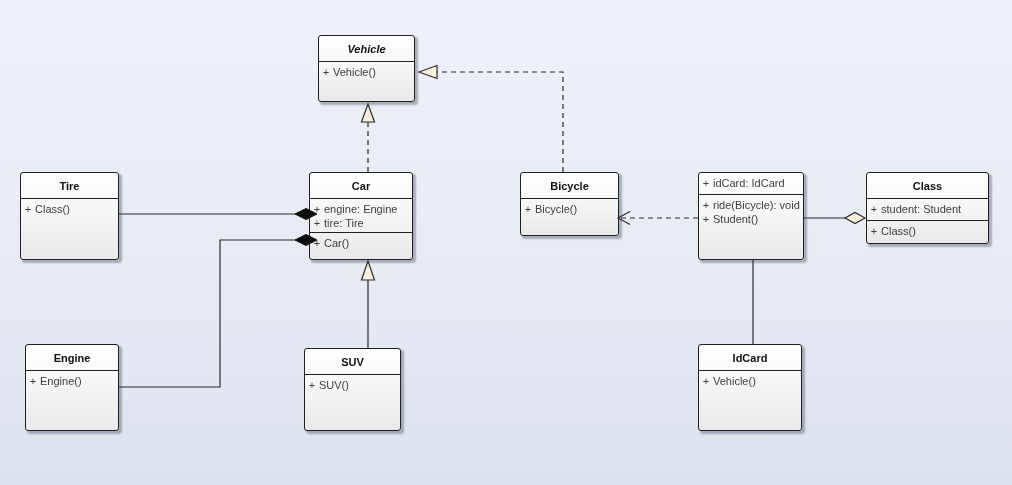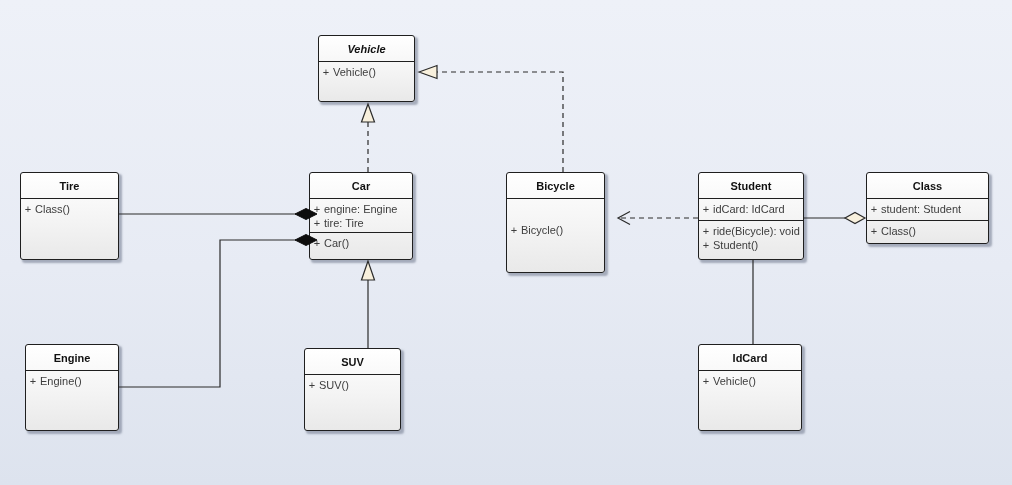--- a/index.html
+++ b/index.html
@@ -28,21 +28,21 @@
   .uml-comp.sep{border-bottom:1px solid #1f1f1f;}
   .uml-comp.grow{flex:1 1 auto;}
   .member{display:flex;line-height:13.5px;white-space:nowrap;}
   .member .vis{flex:0 0 auto;width:14px;text-align:center;}
 
   
   #cls-vehicle{left:318px;top:35px;width:97px;height:67px;}
   #cls-tire{left:20px;top:172px;width:99px;height:88px;}
   #cls-car{left:309px;top:172px;width:104px;height:88px;}
   #cls-car .attrs{height:34px;}
-  #cls-bicycle{left:506px;top:172px;width:99px;height:101px;gap:21px;}
+  #cls-bicycle{left:520px;top:172px;width:99px;height:64px;}
   #cls-student{left:698px;top:172px;width:106px;height:88px;}
   #cls-student .attrs{height:22px;}
   #cls-class{left:866px;top:172px;width:123px;height:72px;}
   #cls-class .attrs{height:22px;}
   #cls-engine{left:25px;top:344px;width:94px;height:87px;}
   #cls-suv{left:304px;top:348px;width:97px;height:83px;}
   #cls-idcard{left:698px;top:344px;width:104px;height:87px;}
 
   
   #wires{position:absolute;left:0;top:0;pointer-events:none;}
@@ -102,21 +102,20 @@
     <div class="uml-title">Bicycle</div>
     <div class="uml-comp grow">
       <div class="member">
         <span class="vis">+</span>
         <span>Bicycle()</span>
       </div>
     </div>
   </div>
 
   <div class="uml-class" id="cls-student">
-    <div class="uml-title">Student</div>
     <div class="uml-comp sep attrs">
       <div class="member">
         <span class="vis">+</span>
         <span>idCard: IdCard</span>
       </div>
     </div>
     <div class="uml-comp grow">
       <div class="member">
         <span class="vis">+</span>
         <span>ride(Bicycle): void</span>

